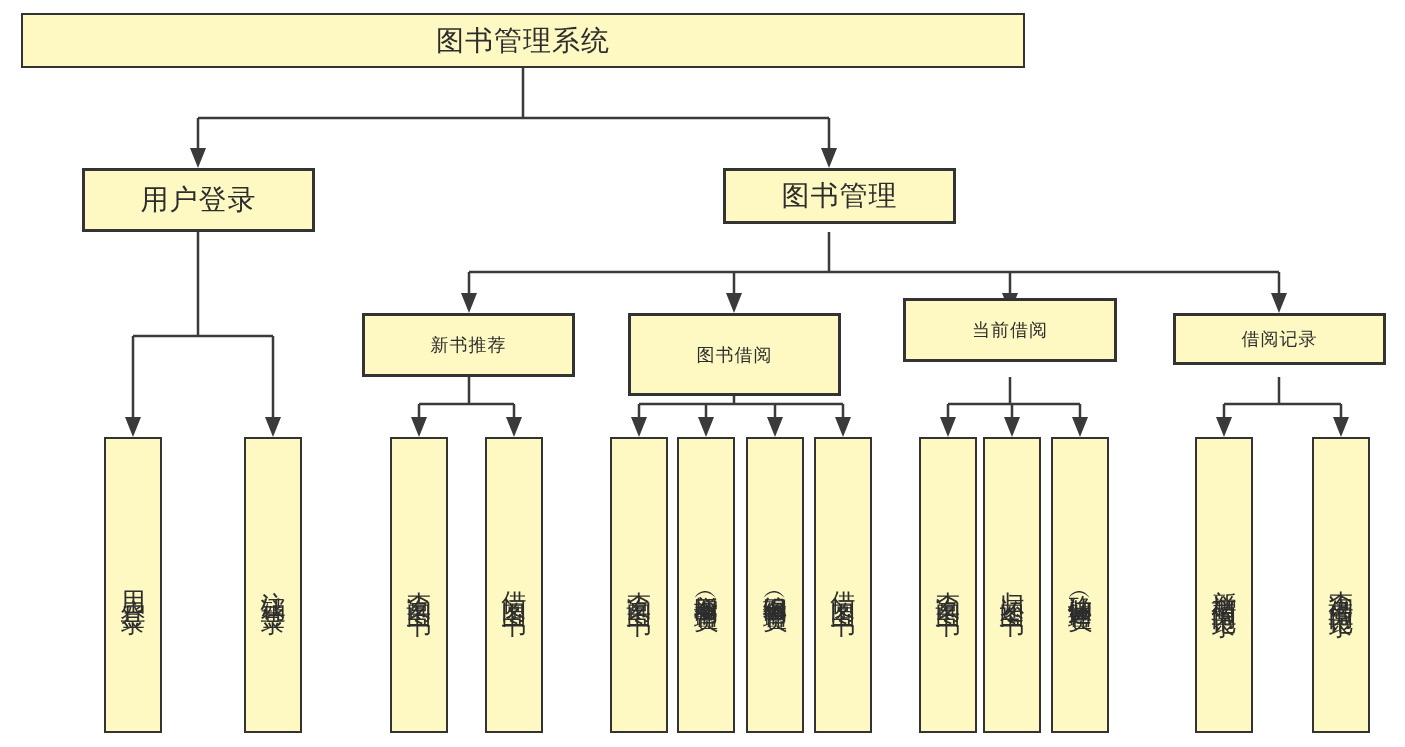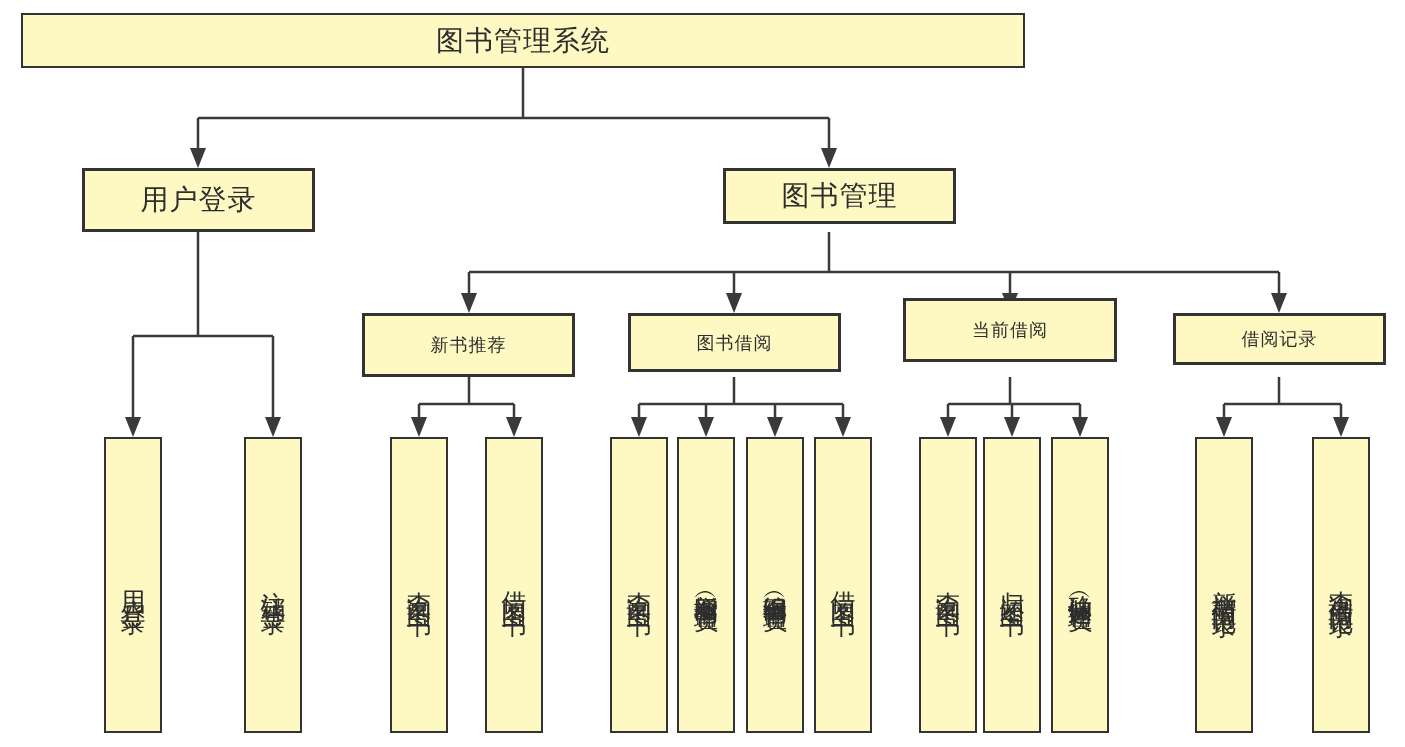--- a/index.html
+++ b/index.html
@@ -79,21 +79,21 @@
   <div class="node lvl2" style="left:82px;top:168px;width:233px;height:64px">
     <span>用户登录</span>
   </div>
   <div class="node lvl2" style="left:723px;top:168px;width:233px;height:56px">
     <span>图书管理</span>
   </div>
 
   <div class="node lvl3" style="left:362px;top:313px;width:213px;height:64px">
     <span>新书推荐</span>
   </div>
-  <div class="node lvl3" style="left:628px;top:313px;width:213px;height:59px">
+  <div class="node lvl3" style="left:628px;top:313px;width:213px;height:83px">
     <span>图书借阅</span>
   </div>
   <div class="node lvl3" style="left:903px;top:298px;width:214px;height:64px">
     <span>当前借阅</span>
   </div>
   <div class="node lvl3" style="left:1173px;top:313px;width:213px;height:52px">
     <span>借阅记录</span>
   </div>
 
   <div class="node lvl4" style="left:104px">

